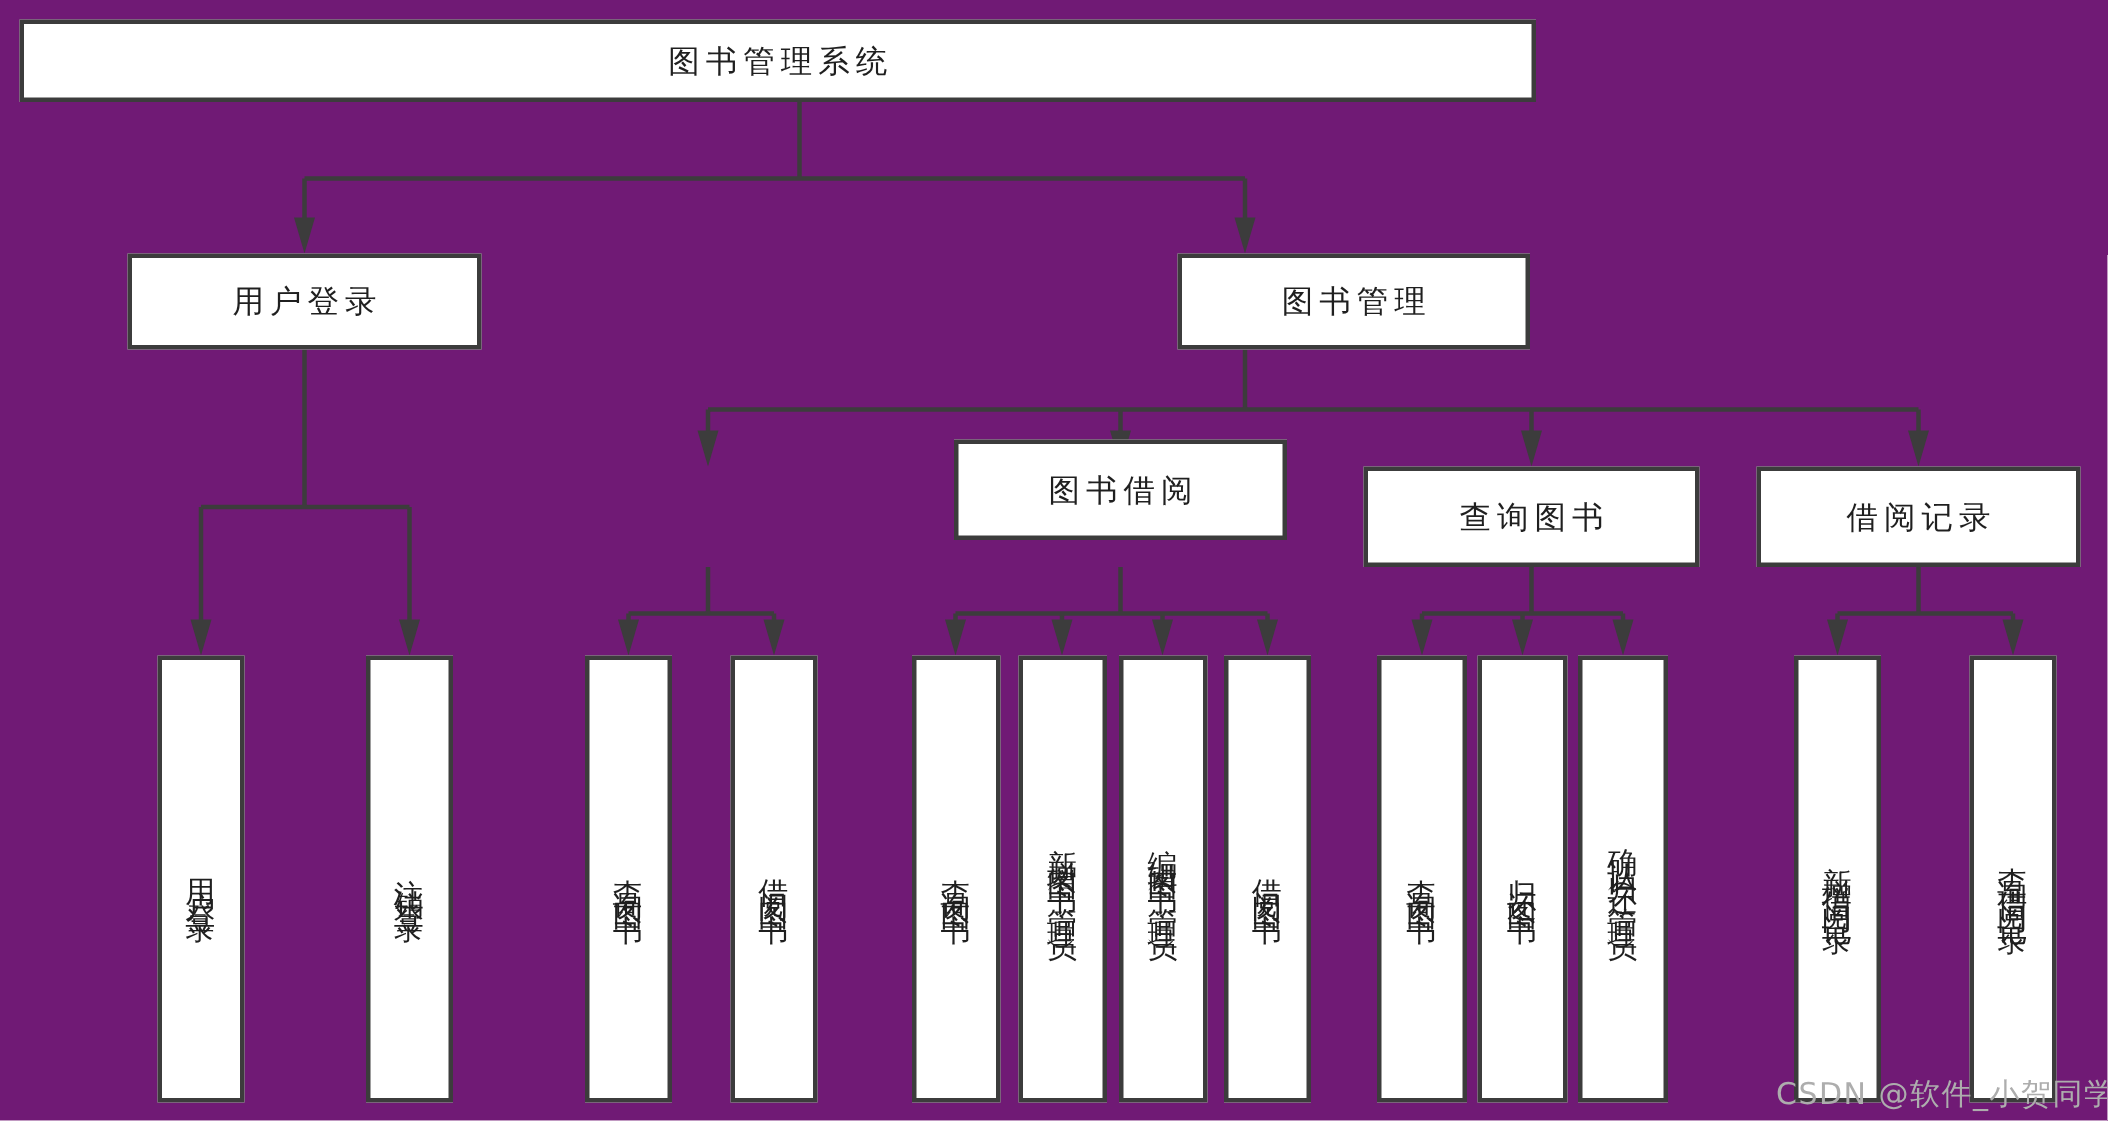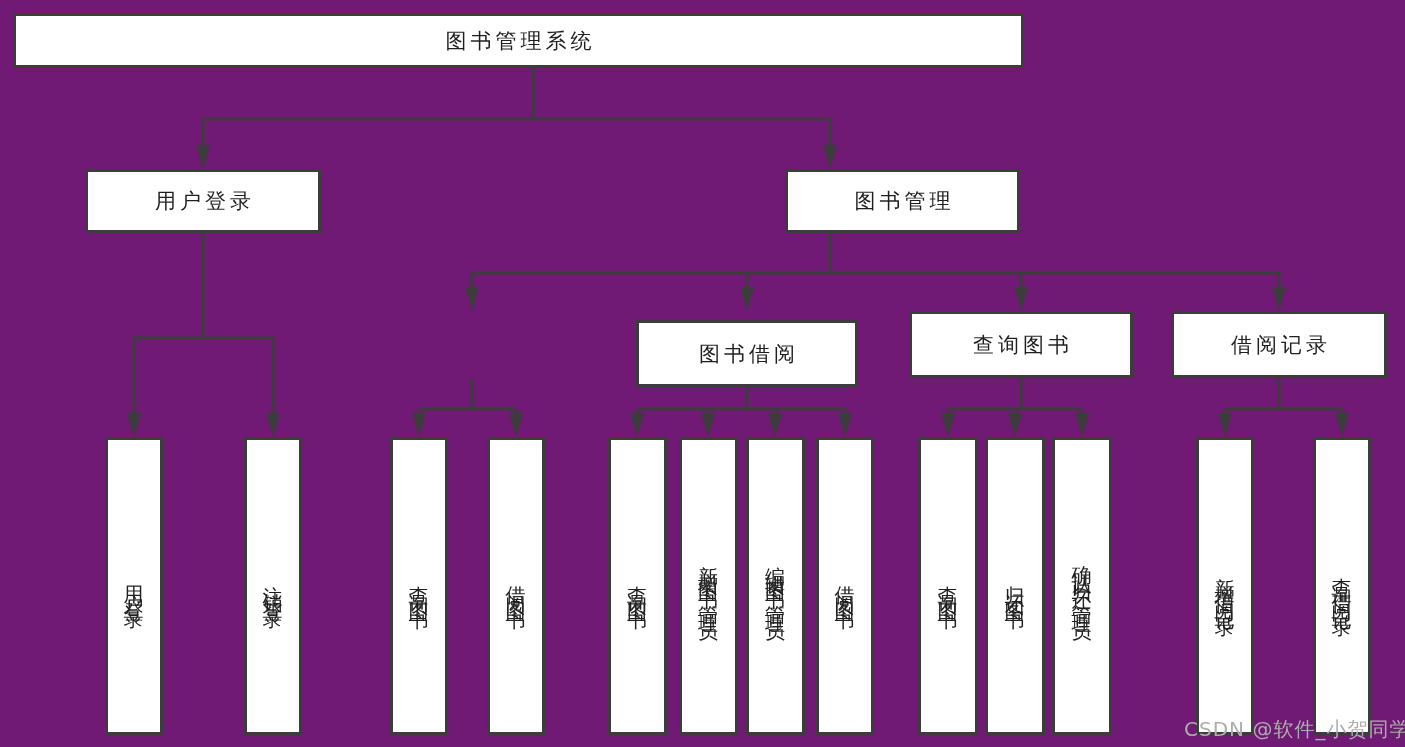--- a/index.html
+++ b/index.html
@@ -110,21 +110,21 @@
     <span class="label">图书管理系统</span>
   </div>
 
   <div class="node hbox" style="left:85px; top:169px; width:236px; height:64px;">
     <span class="label">用户登录</span>
   </div>
   <div class="node hbox" style="left:747px; top:169px; width:235px; height:64px;margin-left:38px;">
     <span class="label">图书管理</span>
   </div>
 
-  <div class="node hbox" style="left:636px; top:320px; width:222px; height:67px;">
+  <div class="node hbox" style="left:636px; top:293px; width:222px; height:67px;">
     <span class="label">图书借阅</span>
   </div>
   <div class="node hbox" style="left:909px; top:311px; width:224px; height:67px;">
     <span class="label">查询图书</span>
   </div>
   <div class="node hbox" style="left:1171px; top:311px; width:216px; height:67px;">
     <span class="label">借阅记录</span>
   </div>
 
   <div class="node vbox" style="left:105px; width:58px;">

